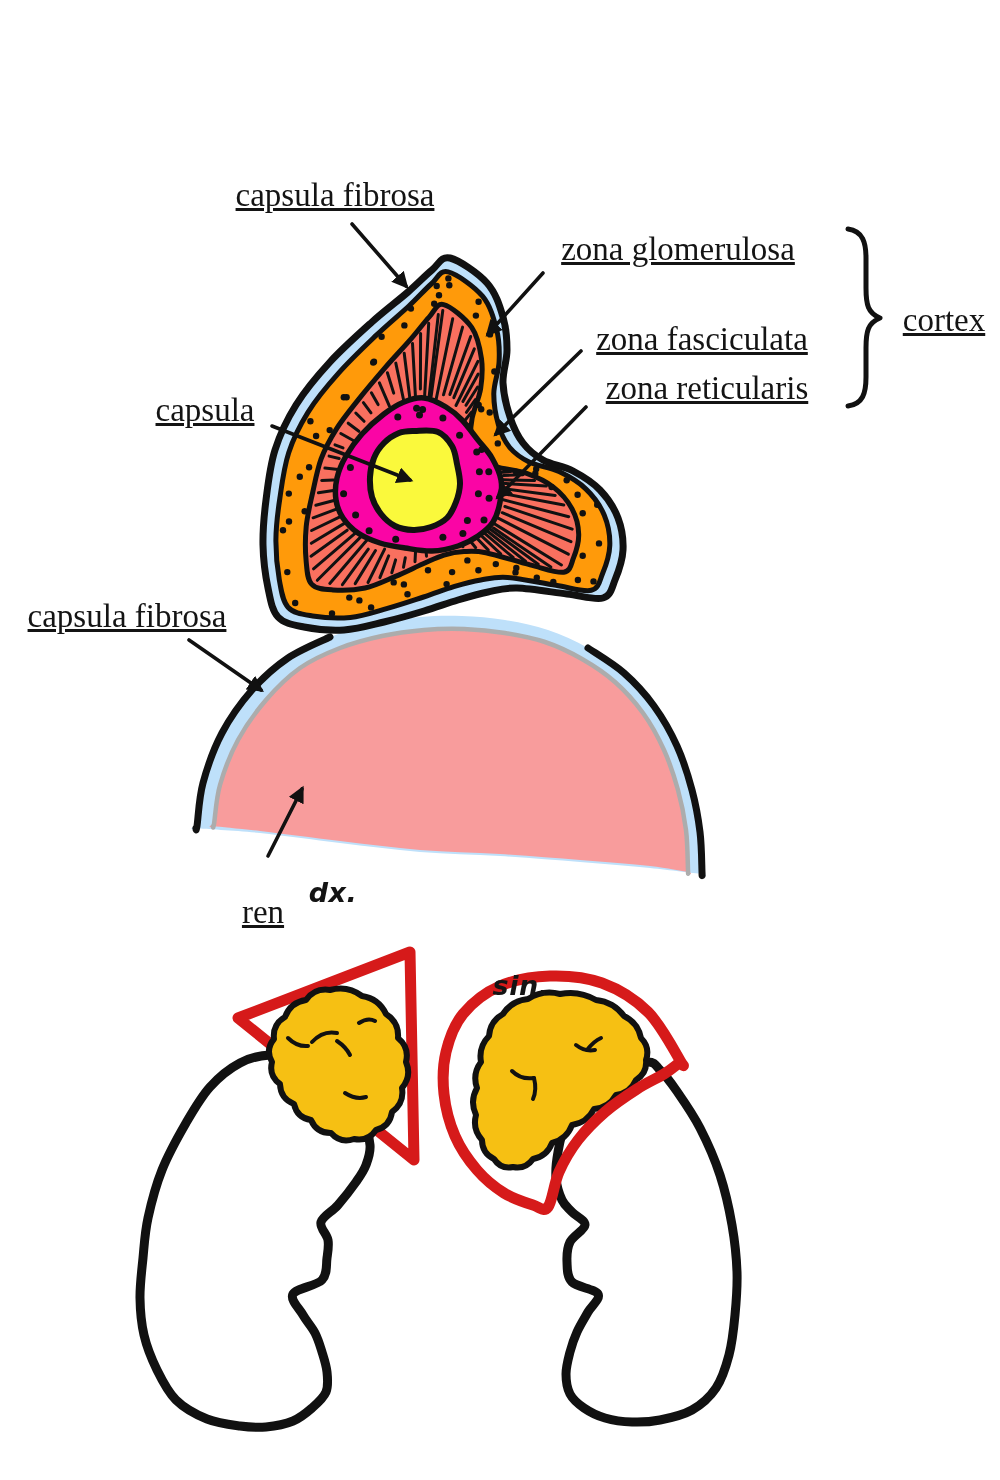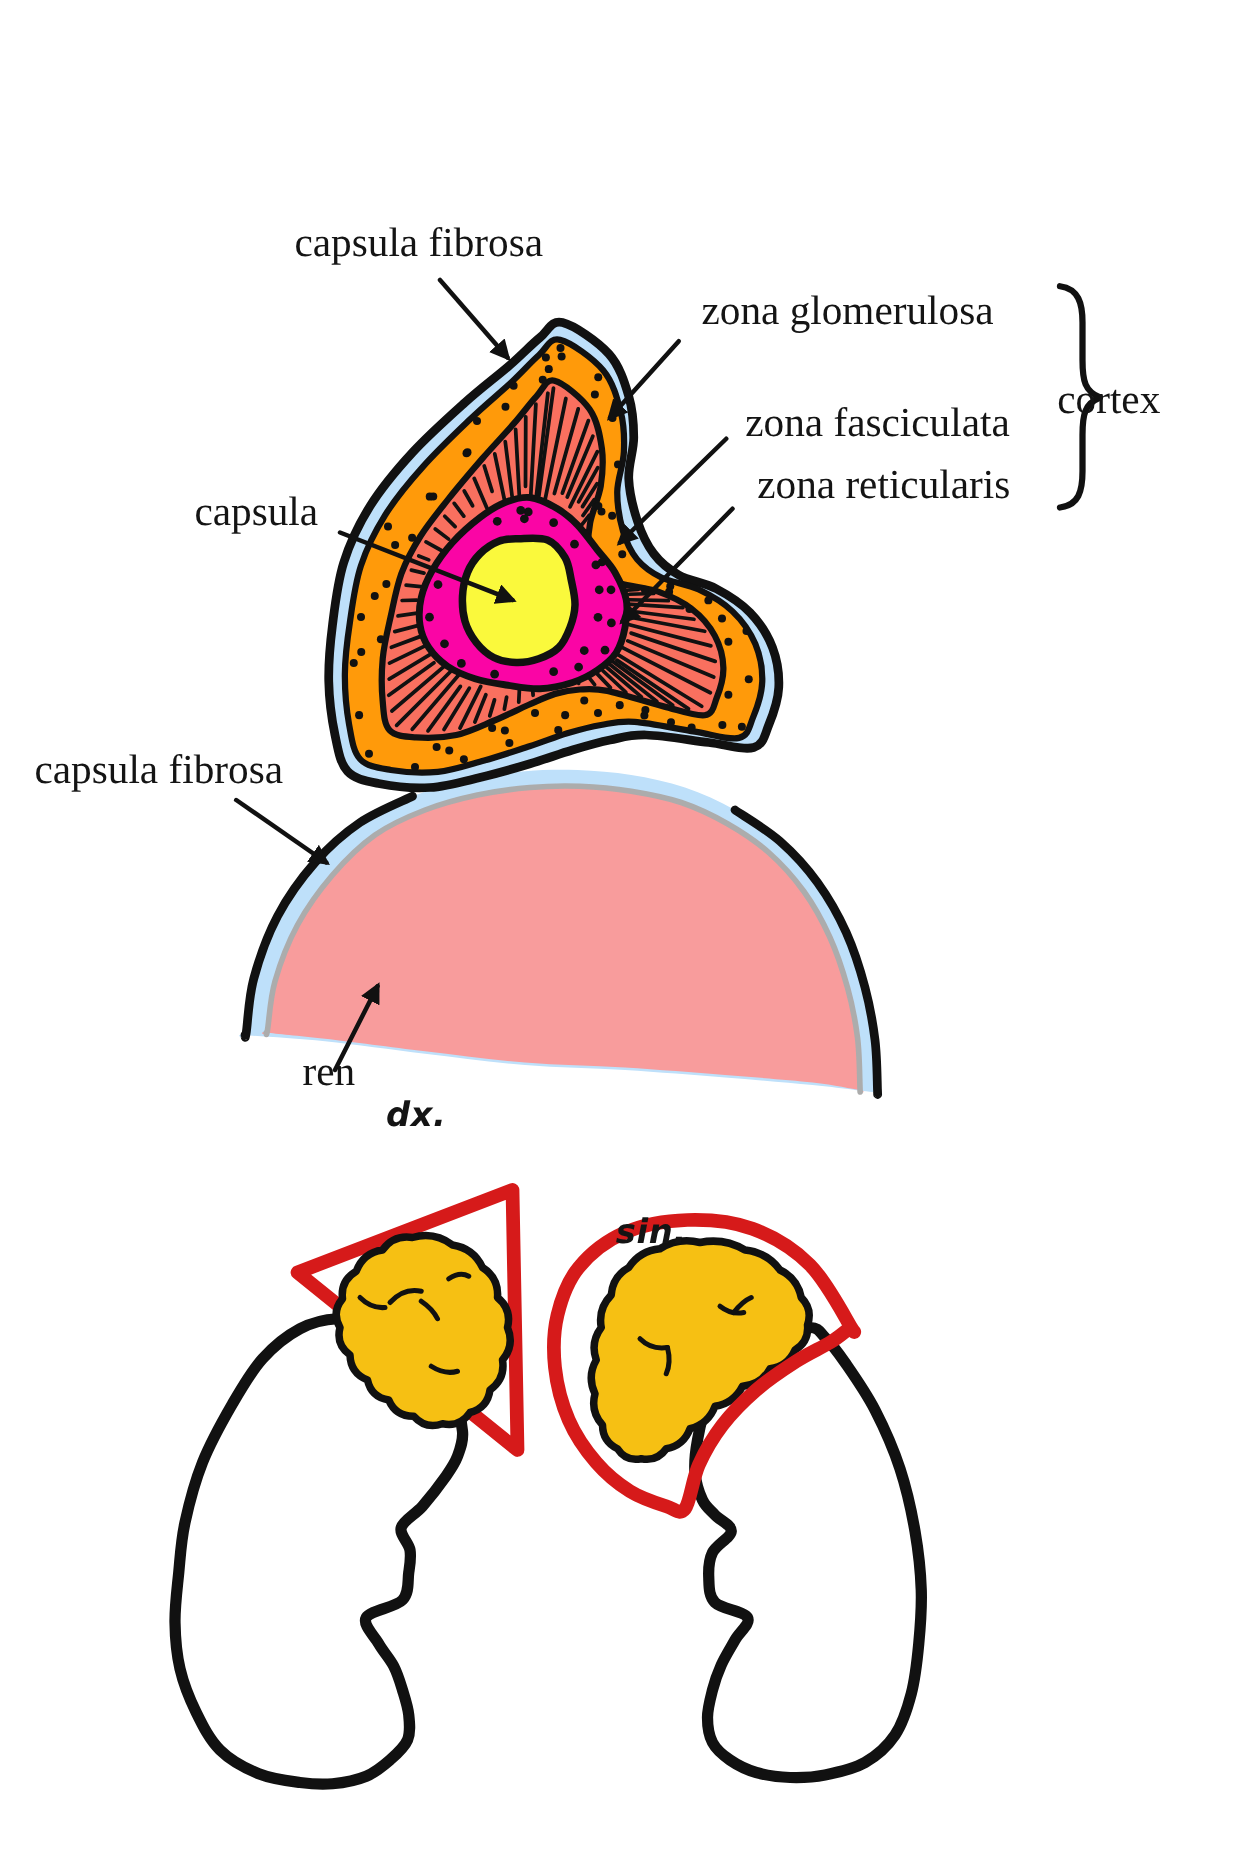--- a/index.html
+++ b/index.html
@@ -1,20 +1,20 @@
 <!DOCTYPE html>
 <html><head>
 <meta charset="utf-8">
 <style>
   html,body{margin:0;padding:0;background:#ffffff;}
   .stage{position:relative;width:1000px;height:1480px;background:#ffffff;overflow:hidden;}
   #art{position:absolute;left:0;top:0;width:1000px;height:1480px;}
   #art *{stroke-linecap:round;stroke-linejoin:round;}
   .lbl{position:absolute;transform:translateX(-50%);white-space:nowrap;color:#141414;}
-  .serif{font:400 33px/1.08 "Liberation Serif","DejaVu Serif",serif;}
+  .serif{font:400 33px/1.08 "Liberation Serif","DejaVu Serif",serif;text-decoration:underline;}
   .hand{font:italic 700 27px/1.05 "DejaVu Sans",sans-serif;letter-spacing:.5px;}
 </style>
 </head>
 <body>
 
 <div class="stage">
   <svg id="art" viewBox="0 0 1000 1480">
       <defs>
         <marker id="ah" markerWidth="5" markerHeight="4.6" refX="3.6" refY="2.3" orient="auto">
           <path d="M0 0 L4.6 2.3 L0 4.6 Z" fill="#111111" stroke="none"></path>
@@ -222,19 +222,19 @@
           <path d="M 587 1050 q 7 -9 14 -12"></path>
         </g>
         <path d="M 681 1062 C 675.8 1053.5 661.2 1025.2 648 1012 C 634.8 998.8 618.3 989 602 983 C 585.7 977 567 975.5 550 976 C 533 976.5 514.5 979.7 500 986 C 485.5 992.3 472 1003 463 1014 C 454 1025 449.2 1038.7 446 1052 C 442.8 1065.3 442.5 1080 444 1094 C 445.5 1108 449.5 1123.3 455 1136 C 460.5 1148.7 468.8 1160.5 477 1170 C 485.2 1179.5 494.7 1187.2 504 1193 C 513.3 1198.8 525.7 1202.7 533 1205 C 540.3 1207.3 543.7 1212.5 548 1207 C 552.3 1201.5 554 1183.2 559 1172 C 564 1160.8 570.3 1150 578 1140 C 585.7 1130 595.2 1120.5 605 1112 C 614.8 1103.5 627.2 1095.3 637 1089 C 646.8 1082.7 657 1078.3 664 1074 C 671 1069.7 676.2 1065 679 1063 C 681.8 1061 686.2 1070.5 681 1062 Z" fill="none" stroke="#D61A1A" stroke-width="11"></path>
       </g>
     </svg>
 
   <div class="lbl serif" style="left:335px;top:178px">capsula fibrosa</div>
   <div class="lbl serif" style="left:678px;top:232px">zona glomerulosa</div>
   <div class="lbl serif" style="left:702px;top:322px">zona fasciculata</div>
   <div class="lbl serif" style="left:707px;top:371px">zona reticularis</div>
-  <div class="lbl serif" style="left:887px;top:303px">cortex</div>
+  <div class="lbl serif" style="left:944px;top:303px">cortex</div>
   <div class="lbl serif" style="left:205px;top:393px">capsula</div>
   <div class="lbl serif" style="left:127px;top:599px">capsula fibrosa</div>
-  <div class="lbl serif" style="left:263px;top:841px">ren</div>
+  <div class="lbl serif" style="left:263px;top:895px">ren</div>
   <div class="lbl hand" style="left:333px;top:879px">dx.</div>
   <div class="lbl hand" style="left:521px;top:972px">sin.</div>
 </div>
 
 </body></html>

